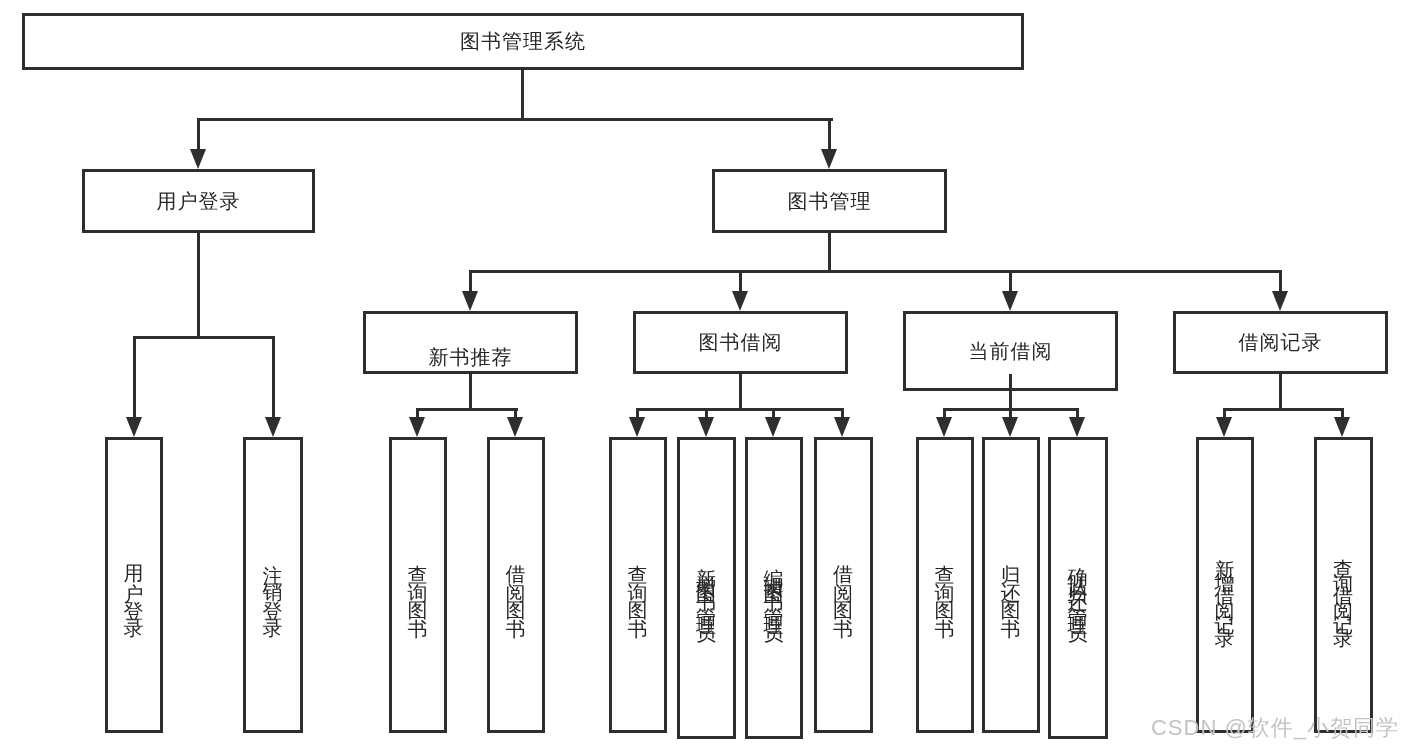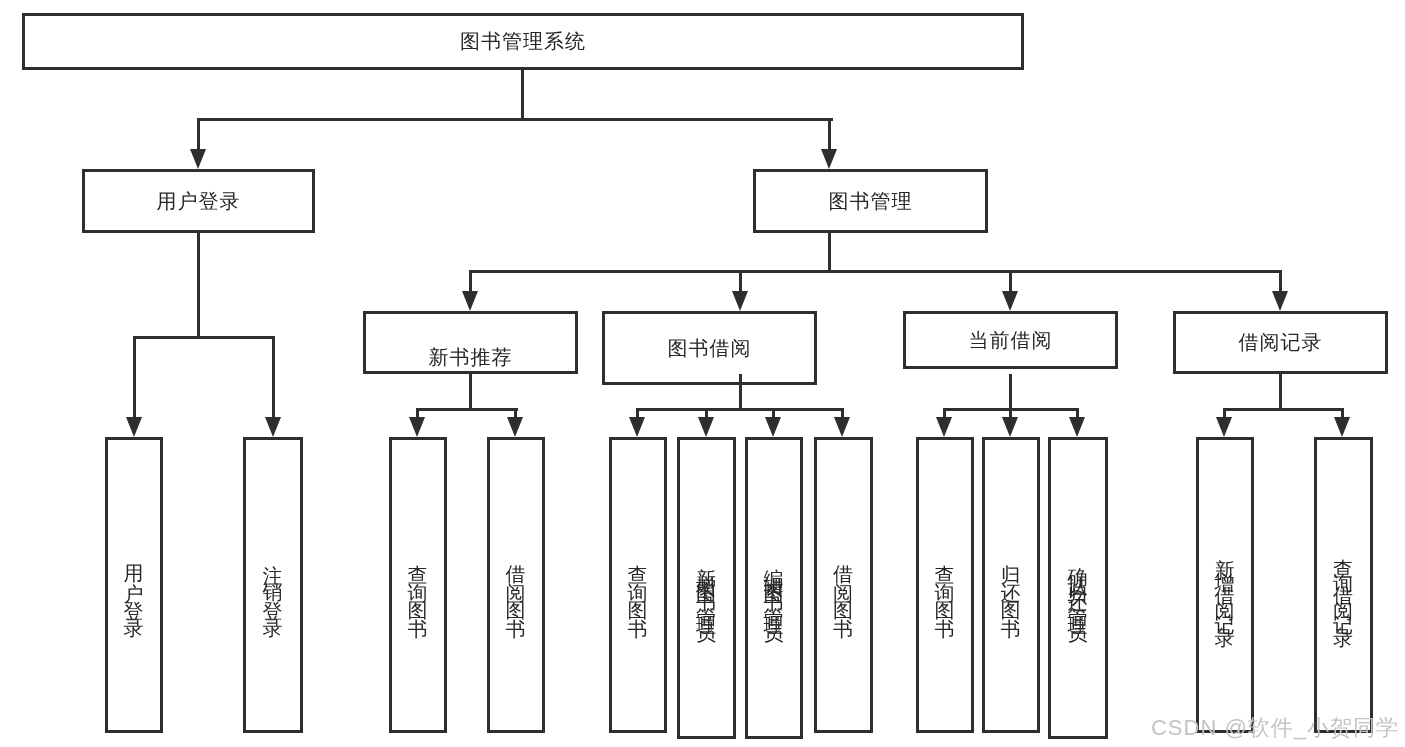--- a/index.html
+++ b/index.html
@@ -70,31 +70,31 @@
 
 <div class="stage">
 
   <div class="node" style="left:22px;top:13px;width:1002px;height:57px;font-family:Liberation Mono, monospace;">
     <span>图书管理系统</span>
   </div>
 
   <div class="node" style="left:82px;top:169px;width:233px;height:64px;">
     <span>用户登录</span>
   </div>
-  <div class="node" style="left:712px;top:169px;width:235px;height:64px;margin-left:41px;">
+  <div class="node" style="left:712px;top:169px;width:235px;height:64px;">
     <span>图书管理</span>
   </div>
 
   <div class="node" style="left:363px;top:311px;width:215px;height:63px;align-items:flex-end;">
     <span>新书推荐</span>
   </div>
-  <div class="node" style="left:602px;top:311px;width:215px;height:74px;">
+  <div class="node" style="left:633px;top:311px;width:215px;height:63px;">
     <span>图书借阅</span>
   </div>
-  <div class="node" style="left:903px;top:311px;width:215px;height:58px;text-align:center;">
+  <div class="node" style="left:903px;top:311px;width:215px;height:80px;text-align:center;">
     <span>当前借阅</span>
   </div>
   <div class="node" style="left:1173px;top:311px;width:215px;height:63px;text-align:center;">
     <span>借阅记录</span>
   </div>
 
   <div class="leaf" style="left:105px;width:58px;">
     <span class="vtxt ls4">用户登录</span>
   </div>
   <div class="leaf" style="left:243px;width:60px;">

